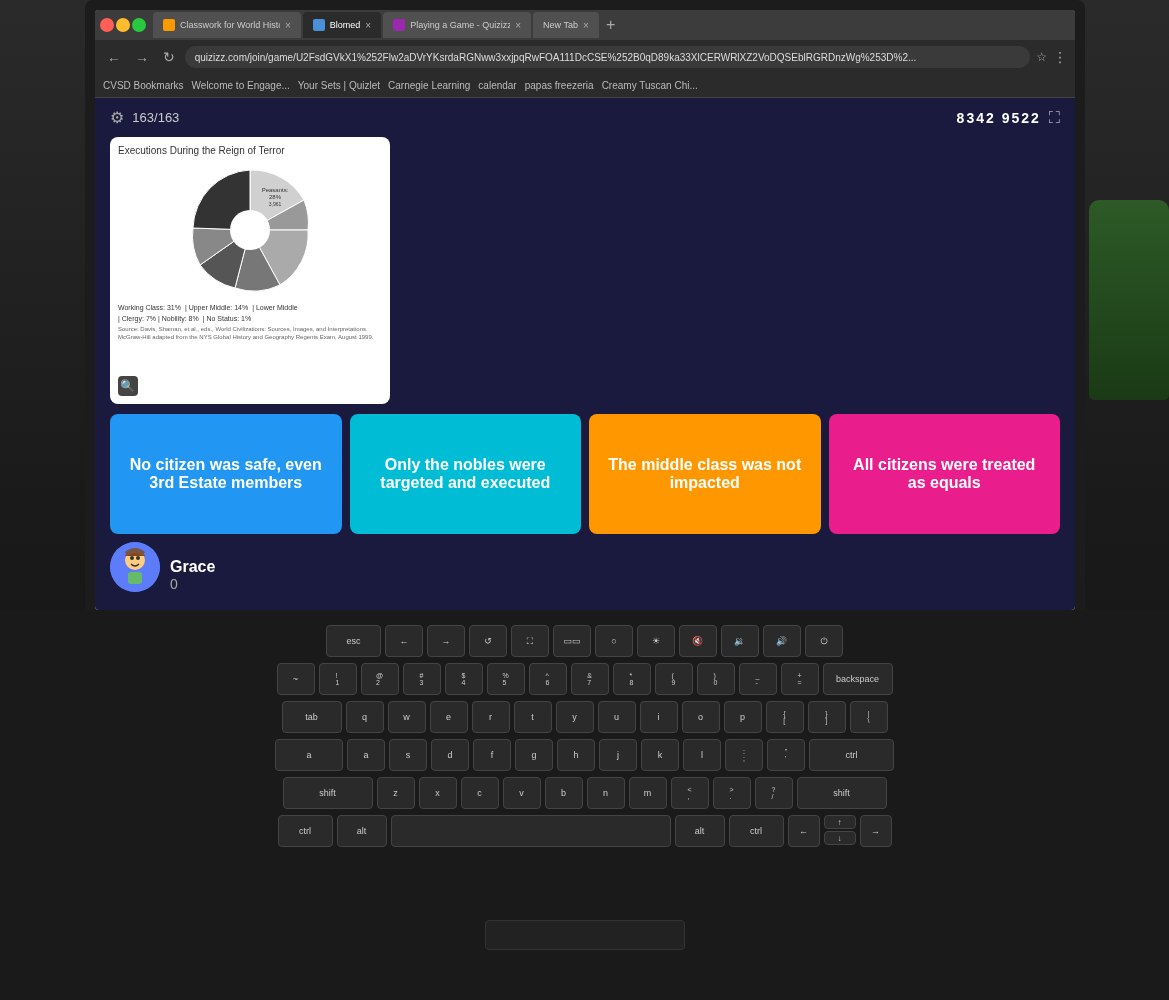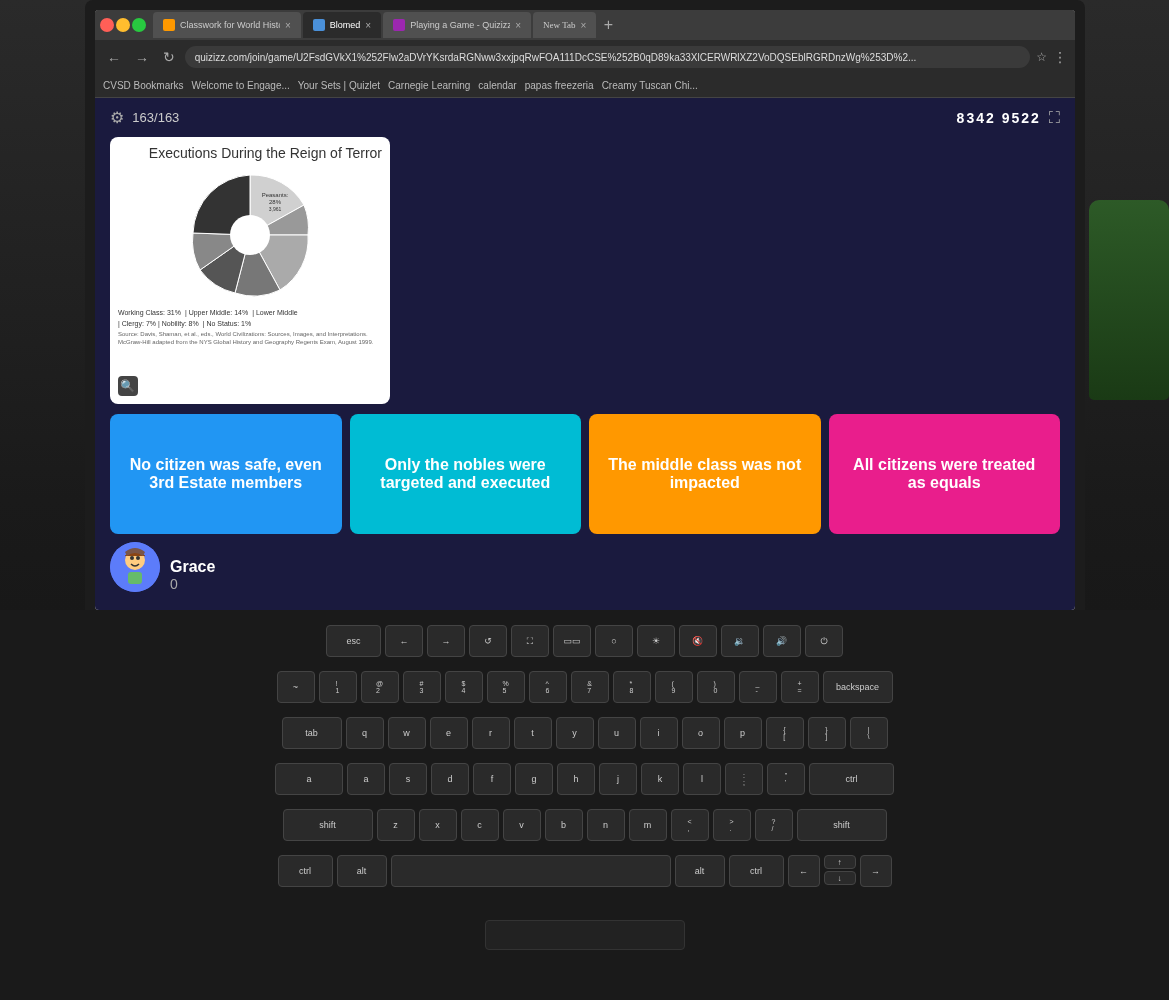--- a/index.html
+++ b/index.html
@@ -207,22 +207,22 @@
     .image-panel {
       width: 280px;
       background: #fff;
       border-radius: 8px;
       padding: 8px;
       flex-shrink: 0;
       position: relative;
     }
 
     .chart-title {
-      font-size: 14px;
-      text-align: right;
+      font-size: 10px;
+      text-align: left;
       color: #333;
       margin-bottom: 4px;
     }
 
     .pie-chart-container {
       display: flex;
       justify-content: center;
       align-items: center;
     }
 
@@ -333,21 +333,21 @@
     
     .keyboard-area {
       position: absolute;
       bottom: 0; left: 0;
       width: 1169px;
       height: 390px;
       background: #1a1a1a;
       display: flex;
       flex-direction: column;
       padding: 15px 20px;
-      gap: 14px;
+      gap: 6px;
     }
 
     .keyboard-row {
       display: flex;
       gap: 4px;
       justify-content: center;
     }
 
     .key {
       background: #2a2a2a;
@@ -425,21 +425,21 @@
             <span class="tab-close">×</span>
           </div>
 
           <div class="browser-tab">
             <div class="tab-favicon" style="background:#9c27b0;"></div>
             <span style="font-size:9px;overflow:hidden;white-space:nowrap;max-width:100px;color:#ccc;">Playing a Game - Quizizz</span>
             <span class="tab-close">×</span>
           </div>
 
           <div class="browser-tab">
-            <span style="font-size:9px;color:#ccc;font-family:Liberation Serif, serif;">New Tab</span>
+            <span style="font-size:9px;color:#ccc;">New Tab</span>
             <span class="tab-close">×</span>
           </div>
 
           <div class="tab-add">+</div>
         </div>
 
         <div class="address-bar-row">
           <button class="nav-btn">←</button>
           <button class="nav-btn">→</button>
           <button class="nav-btn">↻</button>

